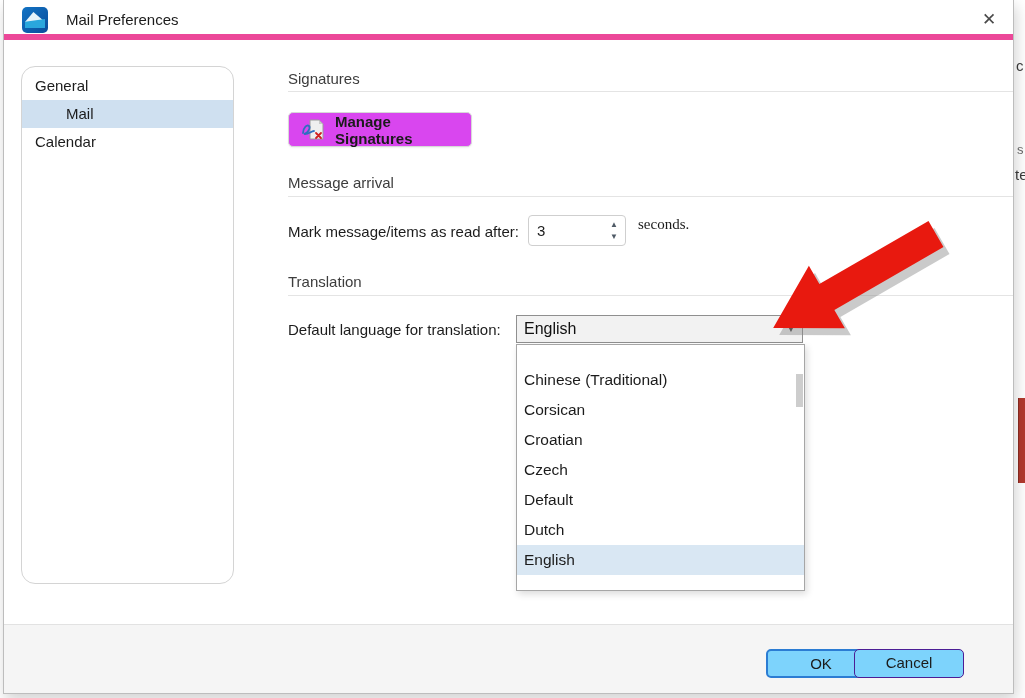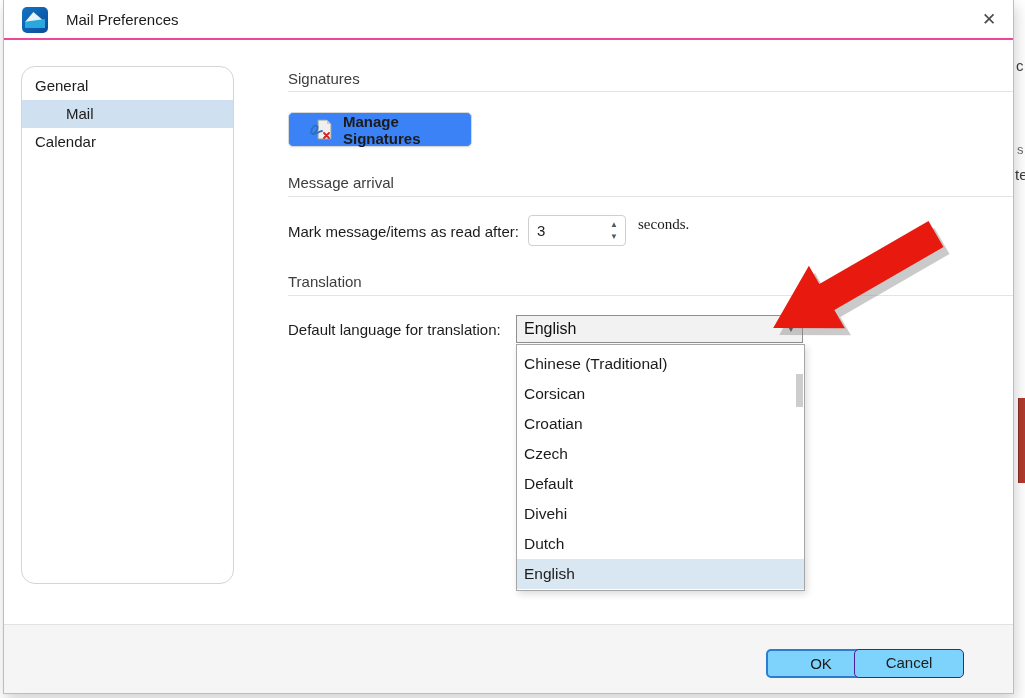--- a/index.html
+++ b/index.html
@@ -13,21 +13,21 @@
   .frag-te { left:1015px; top:166px; }
   .bg-red-bar { position:absolute; left:1018px; top:398px; width:7px; height:85px;
                 background:#b23a2e; border-left:1px solid #8c2b22; }
 
   
   .dialog { position:absolute; left:3px; top:0; width:1011px; height:694px;
             background:#fff; border:1px solid #bdbdbd; border-top:none;
             box-shadow:2px 6px 14px rgba(0,0,0,.18); }
 
   .titlebar { position:absolute; left:0; top:0; right:0; height:40px; background:#fff;
-              border-bottom:2px solid #ec4899; }
+              border-bottom:6px solid #ec4899; }
   .app-icon { position:absolute; left:18px; top:7px; width:26px; height:26px; border-radius:5px;
               background:linear-gradient(135deg,#1273c4 0%,#0a4d9b 100%); overflow:hidden; }
   .app-icon .flap { position:absolute; left:3px; top:5px; width:20px; height:10px; background:#e6f3fa;
               clip-path:polygon(0 100%, 42% 0, 100% 100%); }
   .app-icon .paper { position:absolute; left:3px; top:12px; width:20px; height:9px; background:#2aa7dd;
               clip-path:polygon(0 30%, 100% 0, 100% 100%, 0 100%); }
   .win-title { position:absolute; left:62px; top:0; line-height:40px; font-size:15px; color:#1b1b1b; }
   .close-btn { position:absolute; right:12px; top:8px; width:24px; height:24px; text-align:center;
                line-height:24px; font-size:17px; color:#4a4a4a; cursor:pointer; }
 
@@ -38,23 +38,23 @@
   .side-item.selected { background:#cfe0f0;padding-left:44px; }
 
   
   .section-title { position:absolute; left:284px; font-size:15px; color:#3d3d3d; }
   .rule { position:absolute; left:284px; right:0; height:1px; background:#e4e4e4; }
   .t-signatures { top:70px; }  .r1 { top:91px; }
   .t-arrival    { top:174px; } .r2 { top:196px; }
   .t-translate  { top:273px; } .r3 { top:295px; }
 
   .manage-btn { position:absolute; left:284px; top:112px; width:184px; height:35px;
-                background:#3b82f6; border:1px solid #d8d8d8; border-radius:5px;
+                background:#d946ef; border:1px solid #d8d8d8; border-radius:5px;
                 box-shadow:0 1px 2px rgba(0,0,0,.06); display:flex; align-items:center;
-                padding:0 20px; gap:10px; cursor:pointer; }
+                padding:0 12px; gap:10px; cursor:pointer; }
   .manage-btn .lbl { font-size:15px; font-weight:bold; color:#1b1b1b; }
 
   .field-label { position:absolute; font-size:15px; color:#1c1c1c; }
   .lbl-mark    { left:284px; top:223px; }
   .lbl-seconds { left:634px; top:216px;font-family:Liberation Serif, serif; }
   .lbl-deflang { left:284px; top:321px; }
 
   .spinner { position:absolute; left:524px; top:215px; width:98px; height:31px;
              border:1px solid #cfcfcf; border-radius:4px; background:#fff; display:flex; }
   .spinner input { flex:1; border:none; outline:none; font-size:15px; padding-left:8px; width:70px;
@@ -62,21 +62,21 @@
   .spin-arrows { width:22px; display:flex; flex-direction:column; justify-content:center; }
   .spin-btn { height:12px; line-height:12px; text-align:center; font-size:8px; color:#4f5a66; cursor:pointer; }
 
   .combobox { position:absolute; left:512px; top:315px; width:287px; height:28px;
               background:#f2f2f2; border:1px solid #8f8f8f; display:flex; align-items:center;
               padding-left:7px; font-size:16px; color:#111; cursor:pointer; z-index:4; }
   .combo-arrow { position:absolute; right:7px; top:9px; font-size:8px; color:#333; }
 
   .dropdown { position:absolute; left:512px; top:344px; width:289px; height:247px;
               background:#fff; border:1px solid #a6a6a6; box-shadow:2px 3px 7px rgba(0,0,0,.14);
-              padding-top:4px; z-index:5; }
+              padding-top:20px; z-index:5; }
   .opt { height:30px; line-height:30px; padding-left:7px; font-size:15.5px; color:#1b1b1b; cursor:pointer; }
   .opt.selected { background:#d9e7f3; }
   .scroll-thumb { position:absolute; right:1px; top:29px; width:7px; height:33px; background:#cdcdcd; cursor:pointer; }
 
   
   .footer { position:absolute; left:0; right:0; top:624px; height:69px; background:#f5f5f5;
             border-top:1px solid #e2e2e2; }
   .btn { position:absolute; top:24px; width:110px; height:29px; border-radius:5px; background:#7dd3fc;
          font-size:15px; color:#1b1b1b; text-align:center; line-height:26px; cursor:pointer; }
   .btn-ok { left:762px; border:2px solid #2b7cd3; }
@@ -142,21 +142,20 @@
     <span>English</span>
     <span class="combo-arrow">▼</span>
   </div>
 
   <div class="dropdown">
     <div class="opt">Chinese (Traditional)</div>
     <div class="opt">Corsican</div>
     <div class="opt">Croatian</div>
     <div class="opt">Czech</div>
     <div class="opt">Default</div>
-    <div class="opt">Divehi</div>
     <div class="opt">Dutch</div>
     <div class="opt selected">English</div>
     <div class="scroll-thumb"></div>
   </div>
 
   <div class="footer">
     <div class="btn btn-ok">OK</div>
     <div class="btn btn-cancel">Cancel</div>
   </div>
 

